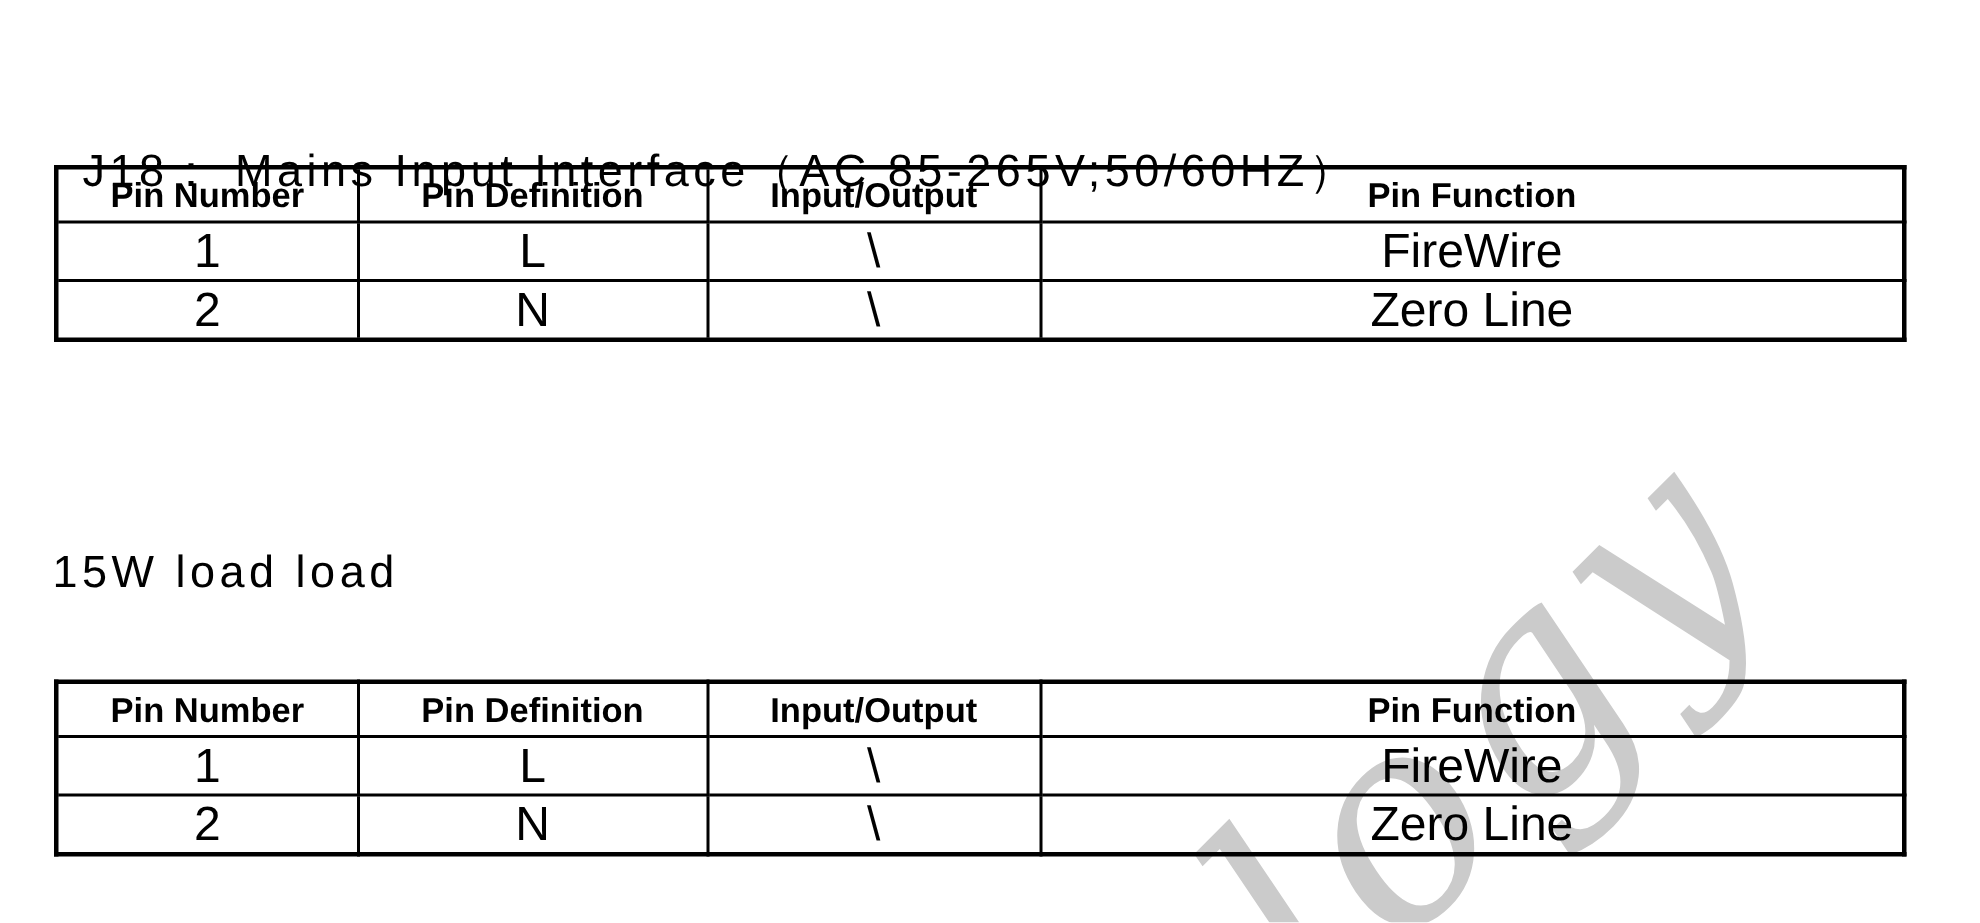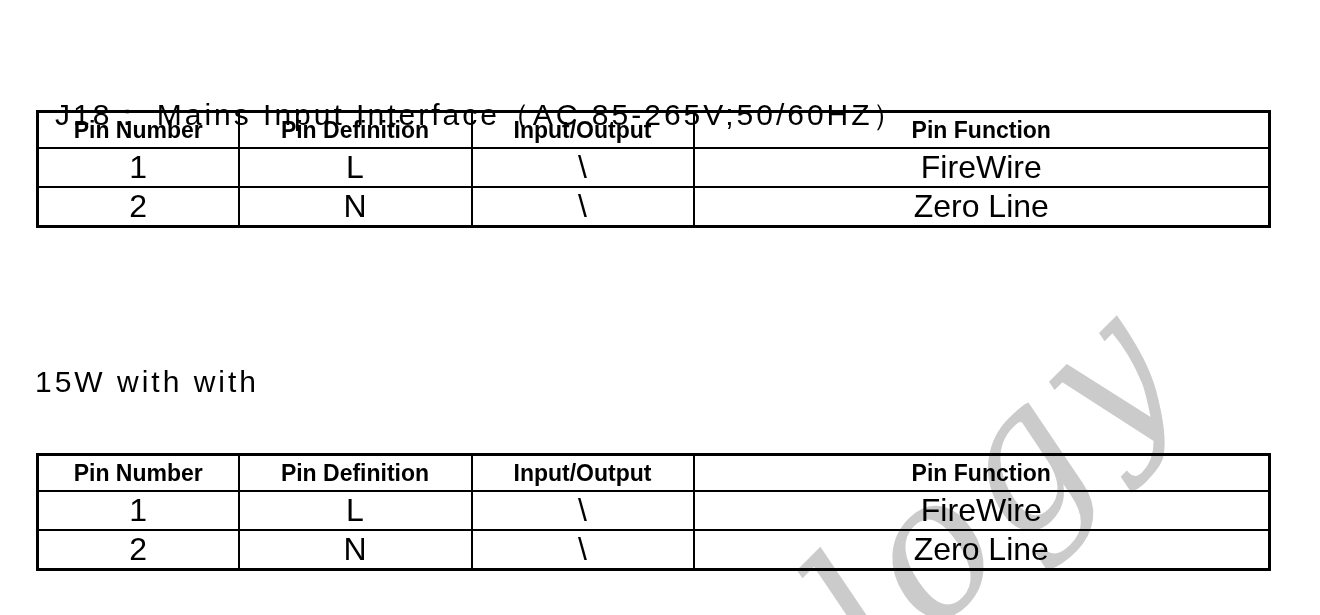--- a/index.html
+++ b/index.html
@@ -120,21 +120,21 @@
         <tr>
           <td>2</td>
           <td>N</td>
           <td>\</td>
           <td>Zero Line</td>
         </tr>
       </tbody>
     </table>
 
     <div id="heading2" class="heading">
-      <div>15W with with</div>
+      <div>15W load load</div>
     </div>
 
     <table id="table2" class="pin-table">
       <colgroup>
           <col class="c1">
           <col class="c2">
           <col class="c3">
           <col class="c4">
         </colgroup>
       <thead>

